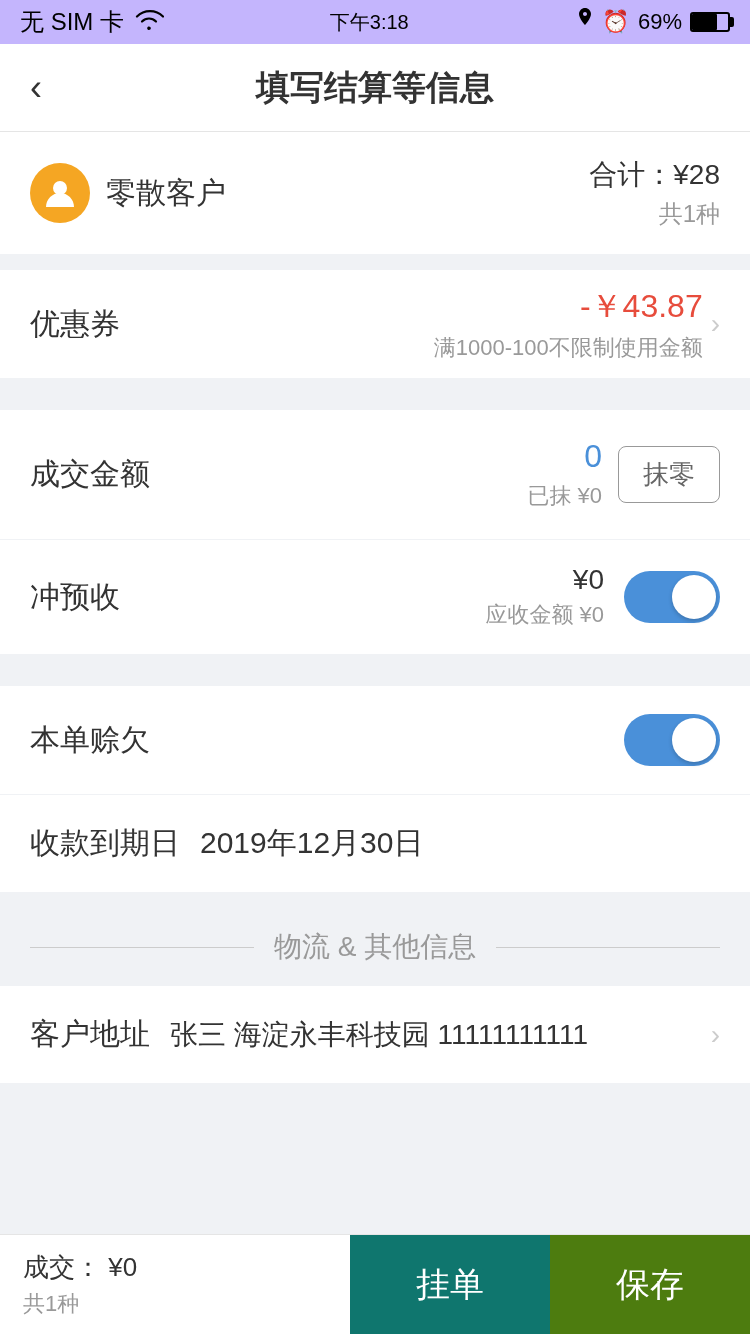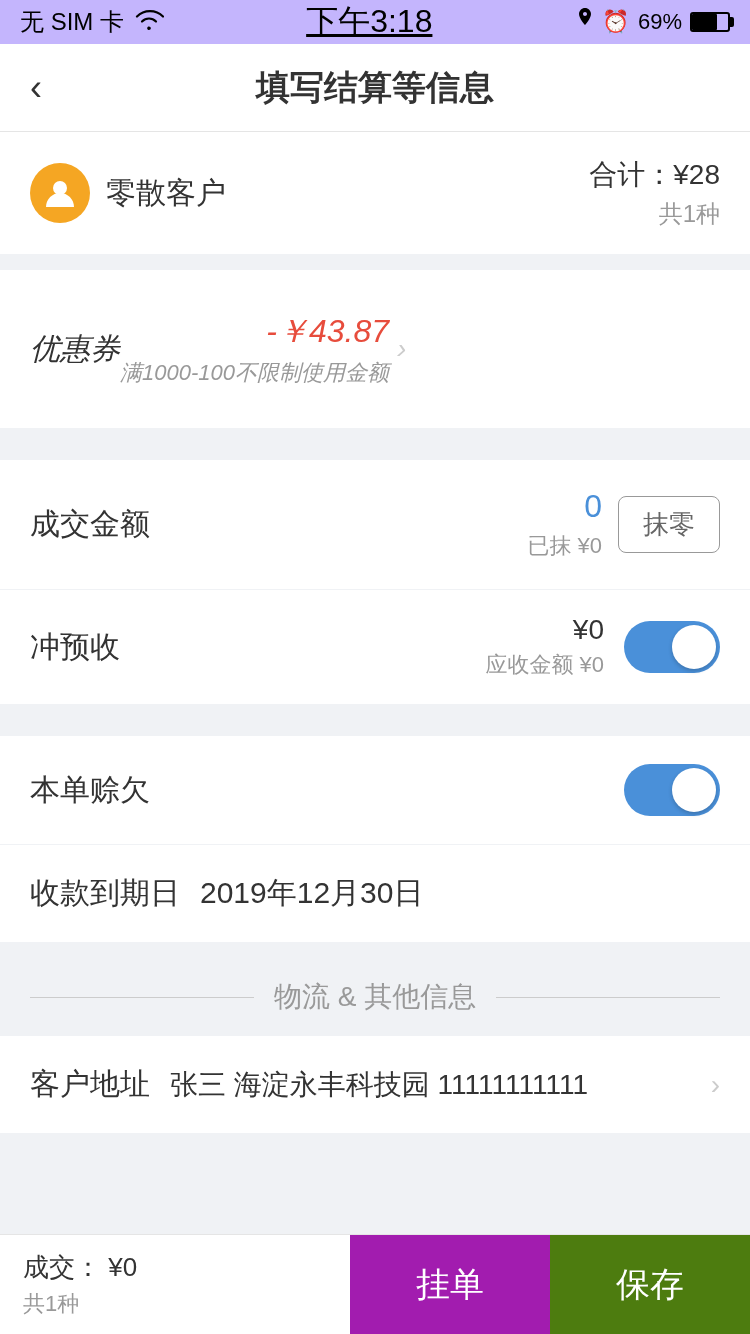--- a/index.html
+++ b/index.html
@@ -25,23 +25,22 @@
       padding: 0 20px;
       font-size: 24px;
       color: #000;
     }
     .status-left {
       display: flex;
       align-items: center;
       gap: 10px;
     }
     .status-center {
-      font-size: 32px;
+      font-size: 20px;
       font-weight: 500;
-      text-decoration: underline;
     }
     .status-right {
       display: flex;
       align-items: center;
       gap: 8px;
       font-size: 22px;
     }
     .battery {
       width: 40px;
       height: 20px;
@@ -140,25 +139,25 @@
     }
     .total-count {
       font-size: 24px;
       color: #999;
       margin-top: 4px;
     }
 
     
     .coupon-row {
       background: #fff;
-      padding: 40px 30px;
-      display: flex;
-      align-items: center;
+      padding: 15px 30px;
+      display: flex;
+      align-items: center;
+      justify-content: space-between;
       margin-bottom: 16px;
-      font-style: italic;
     }
     .coupon-label {
       font-size: 30px;
       color: #333;
     }
     .coupon-right {
       display: flex;
       align-items: center;
       gap: 8px;
     }
@@ -394,21 +393,21 @@
       height: 100%;
       display: flex;
       align-items: center;
       justify-content: center;
       font-size: 34px;
       font-weight: 500;
       color: #fff;
       cursor: pointer;
     }
     .btn-hang {
-      background: #a21caf;
+      background: #0f766e;
       text-align: center;
     }
     .btn-save {
       background: #4d7c0f;
     }
   </style>
 </head>
 <body>
 
 <div class="status-bar">

